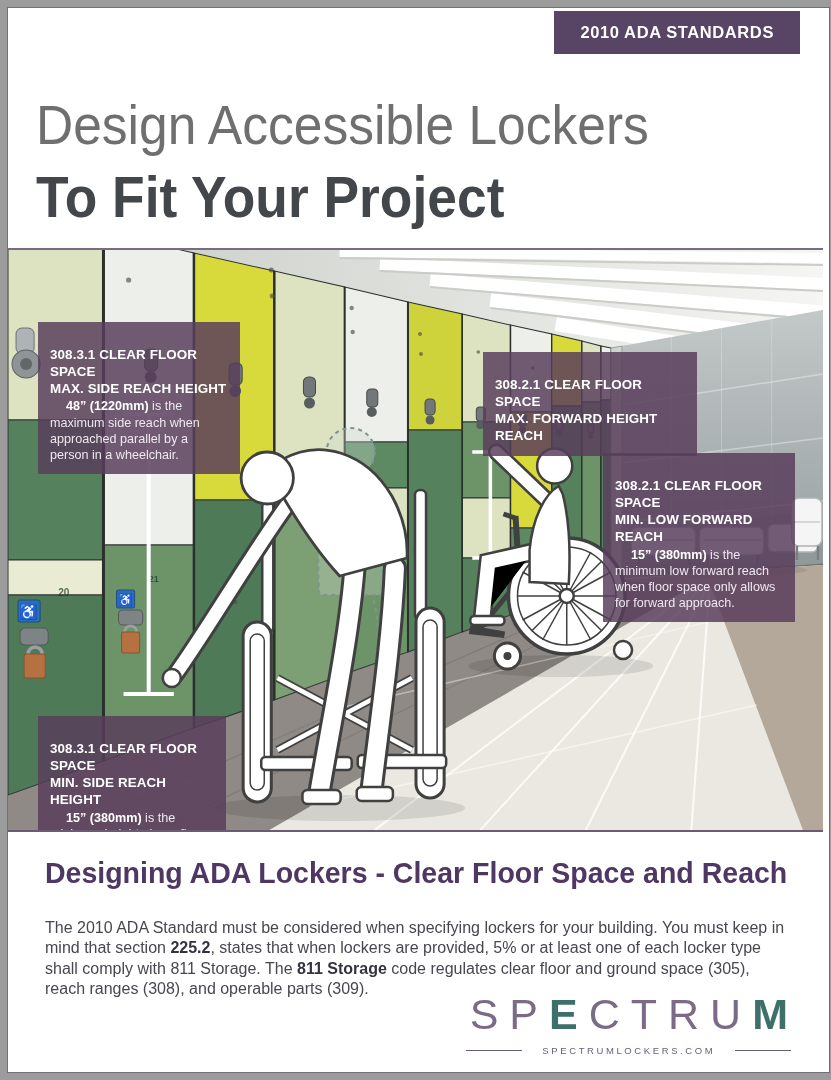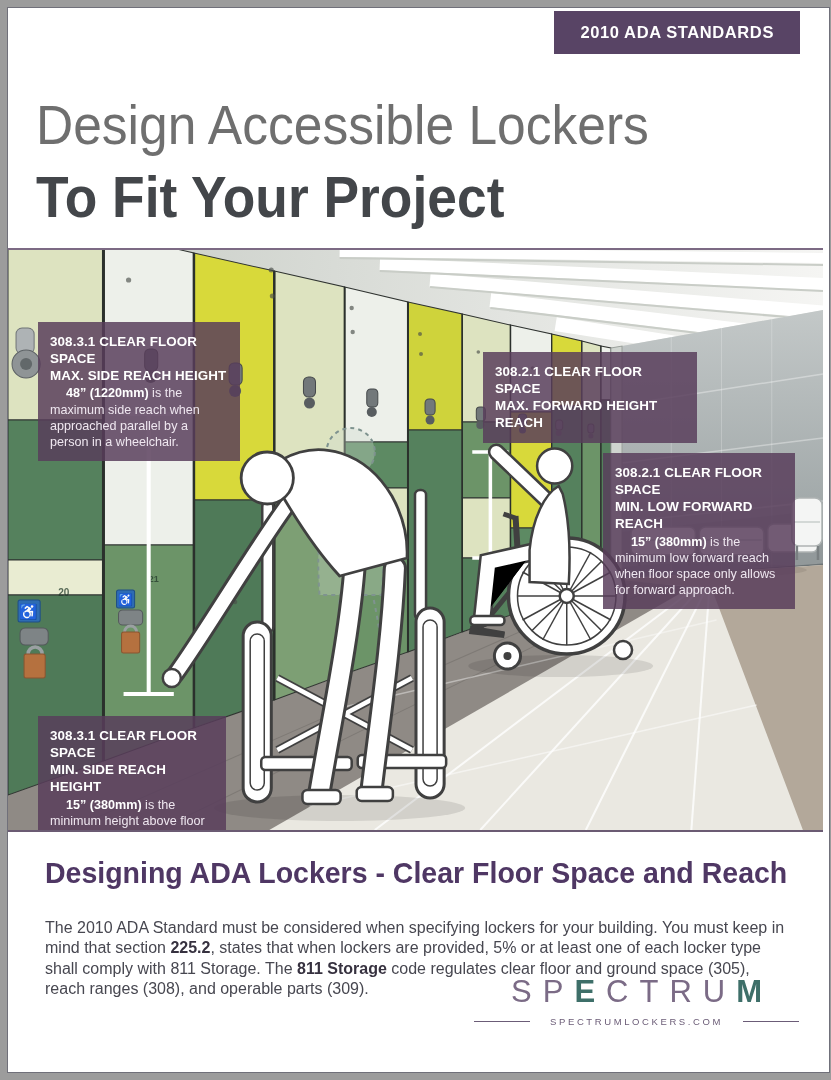--- a/index.html
+++ b/index.html
@@ -39,43 +39,43 @@
   .photo {
     position:absolute; top:240px; left:0;
     width:815px; height:584px;
     border-top:2px solid #7c6a84; border-bottom:2px solid #6b5b73;
     background:#dfe1dd; overflow:hidden;
   }
   .photo svg { display:block; }
   .callout {
     position:absolute;
     background:rgba(88,61,90,0.84);
-    color:#ffffff; padding:11px 12px 11px 12px;
+    color:#ffffff; padding:24px 12px 11px 12px;
     line-height:1.28;
   }
   .callout .t { font-size:13.4px; font-weight:bold; letter-spacing:.1px; }
   .callout .b { font-size:12.6px; color:#efe7f0; margin-top:1px; }
   .callout .m { font-weight:bold; color:#ffffff;margin-left:16px; }
   .co1 { left:30px; top:72px;  width:202px; }
   .co2 { left:475px; top:102px; width:214px; }
   .co3 { left:595px; top:203px; width:192px; }
   .co4 { left:30px; top:466px; width:188px; }
   
   .section { position:absolute; top:824px; left:37px; width:750px; padding-top:24px; }
   .section-heading {
     font-size:30px; font-weight:bold; color:#4f3764;
     transform:scaleX(.95); transform-origin:left; white-space:nowrap;
   }
   .section-par { margin-top:28px; font-size:16px; line-height:1.27; color:#474750; width:748px; }
   .section-par .bold { font-weight:bold; color:#36313f; }
   
   .logo { position:absolute; top:966px; right:30px; text-align:center; }
   .logo-word {
-    font-size:31px; color:#7b6b86; letter-spacing:11px;
-    font-weight:400; white-space:nowrap; padding-left:11px;
+    font-size:43px; color:#7b6b86; letter-spacing:11px;
+    font-weight:400; white-space:nowrap; padding-left:11px;margin-top:16px;
   }
   .logo-word .teal { color:#3e6f69; font-weight:bold; }
   .logo-sub { display:flex; align-items:center; gap:20px; margin-top:6px; justify-content:center; }
   .logo-sub .rule { width:56px; height:1px; background:#6b5c77; }
   .logo-site { font-size:9.5px; letter-spacing:2.6px; color:#6b5c77; white-space:nowrap; }
 </style>
 </head>
 <body>
 
 <div class="page">

